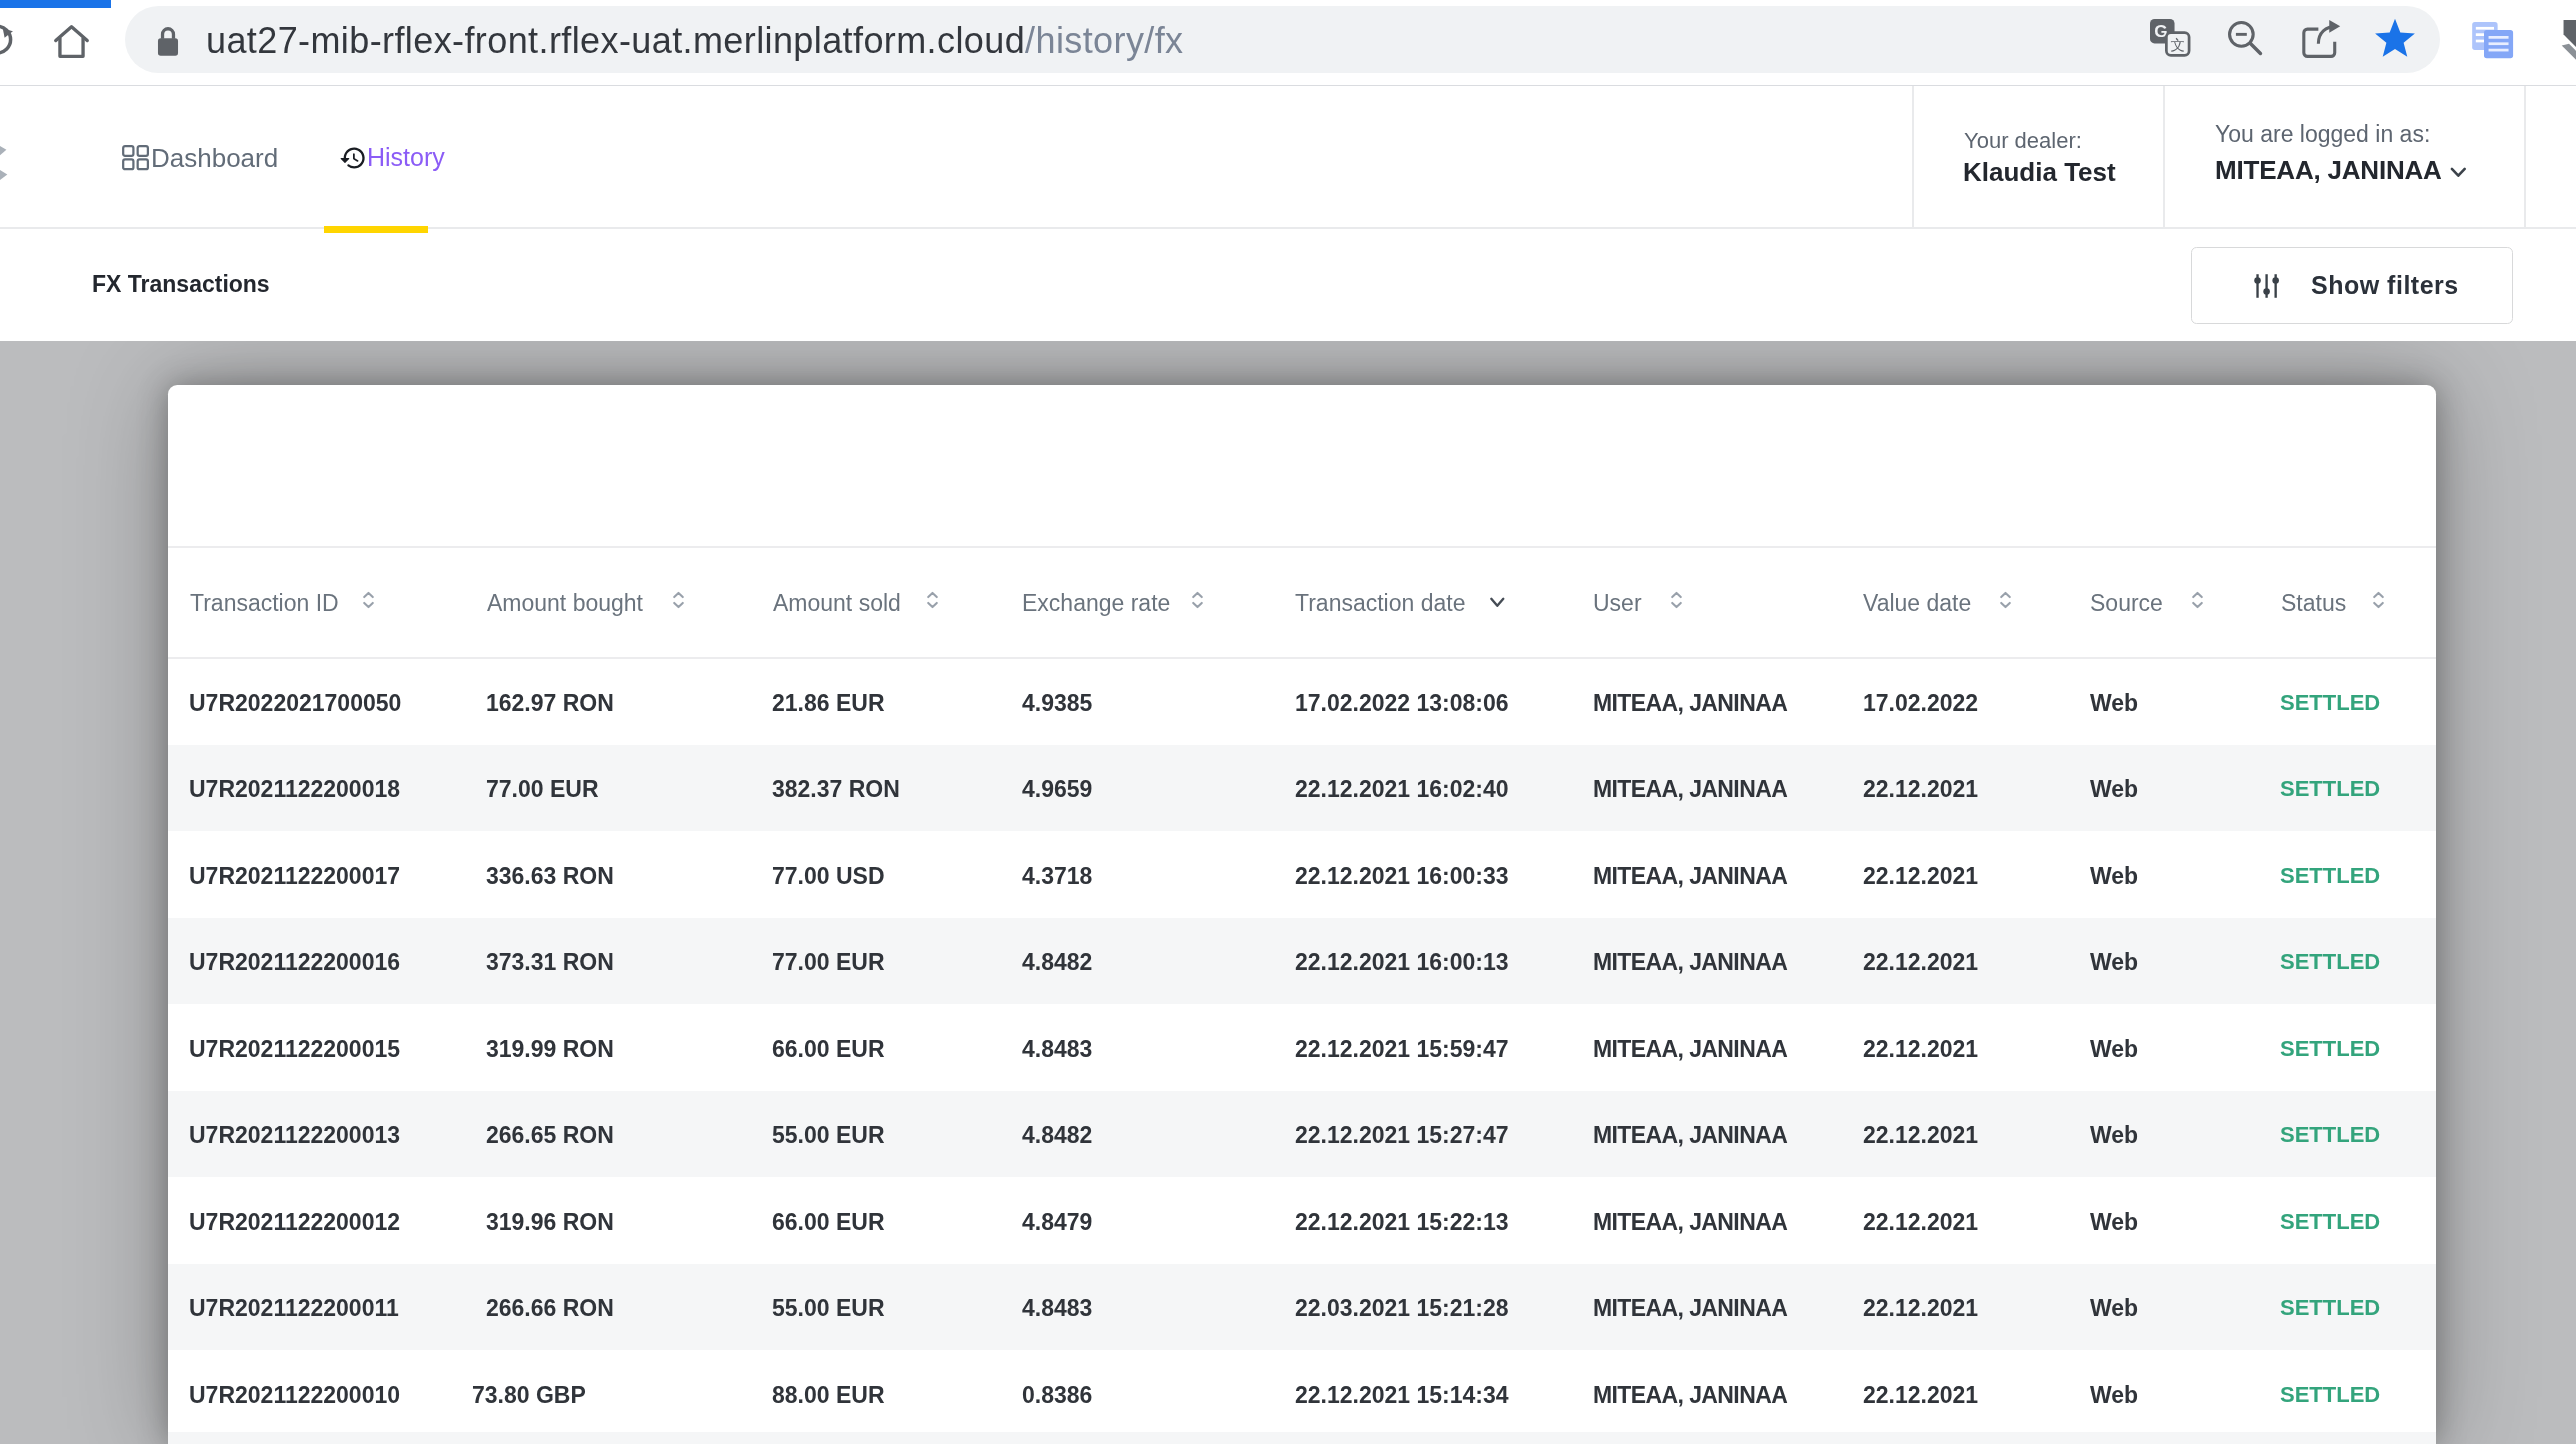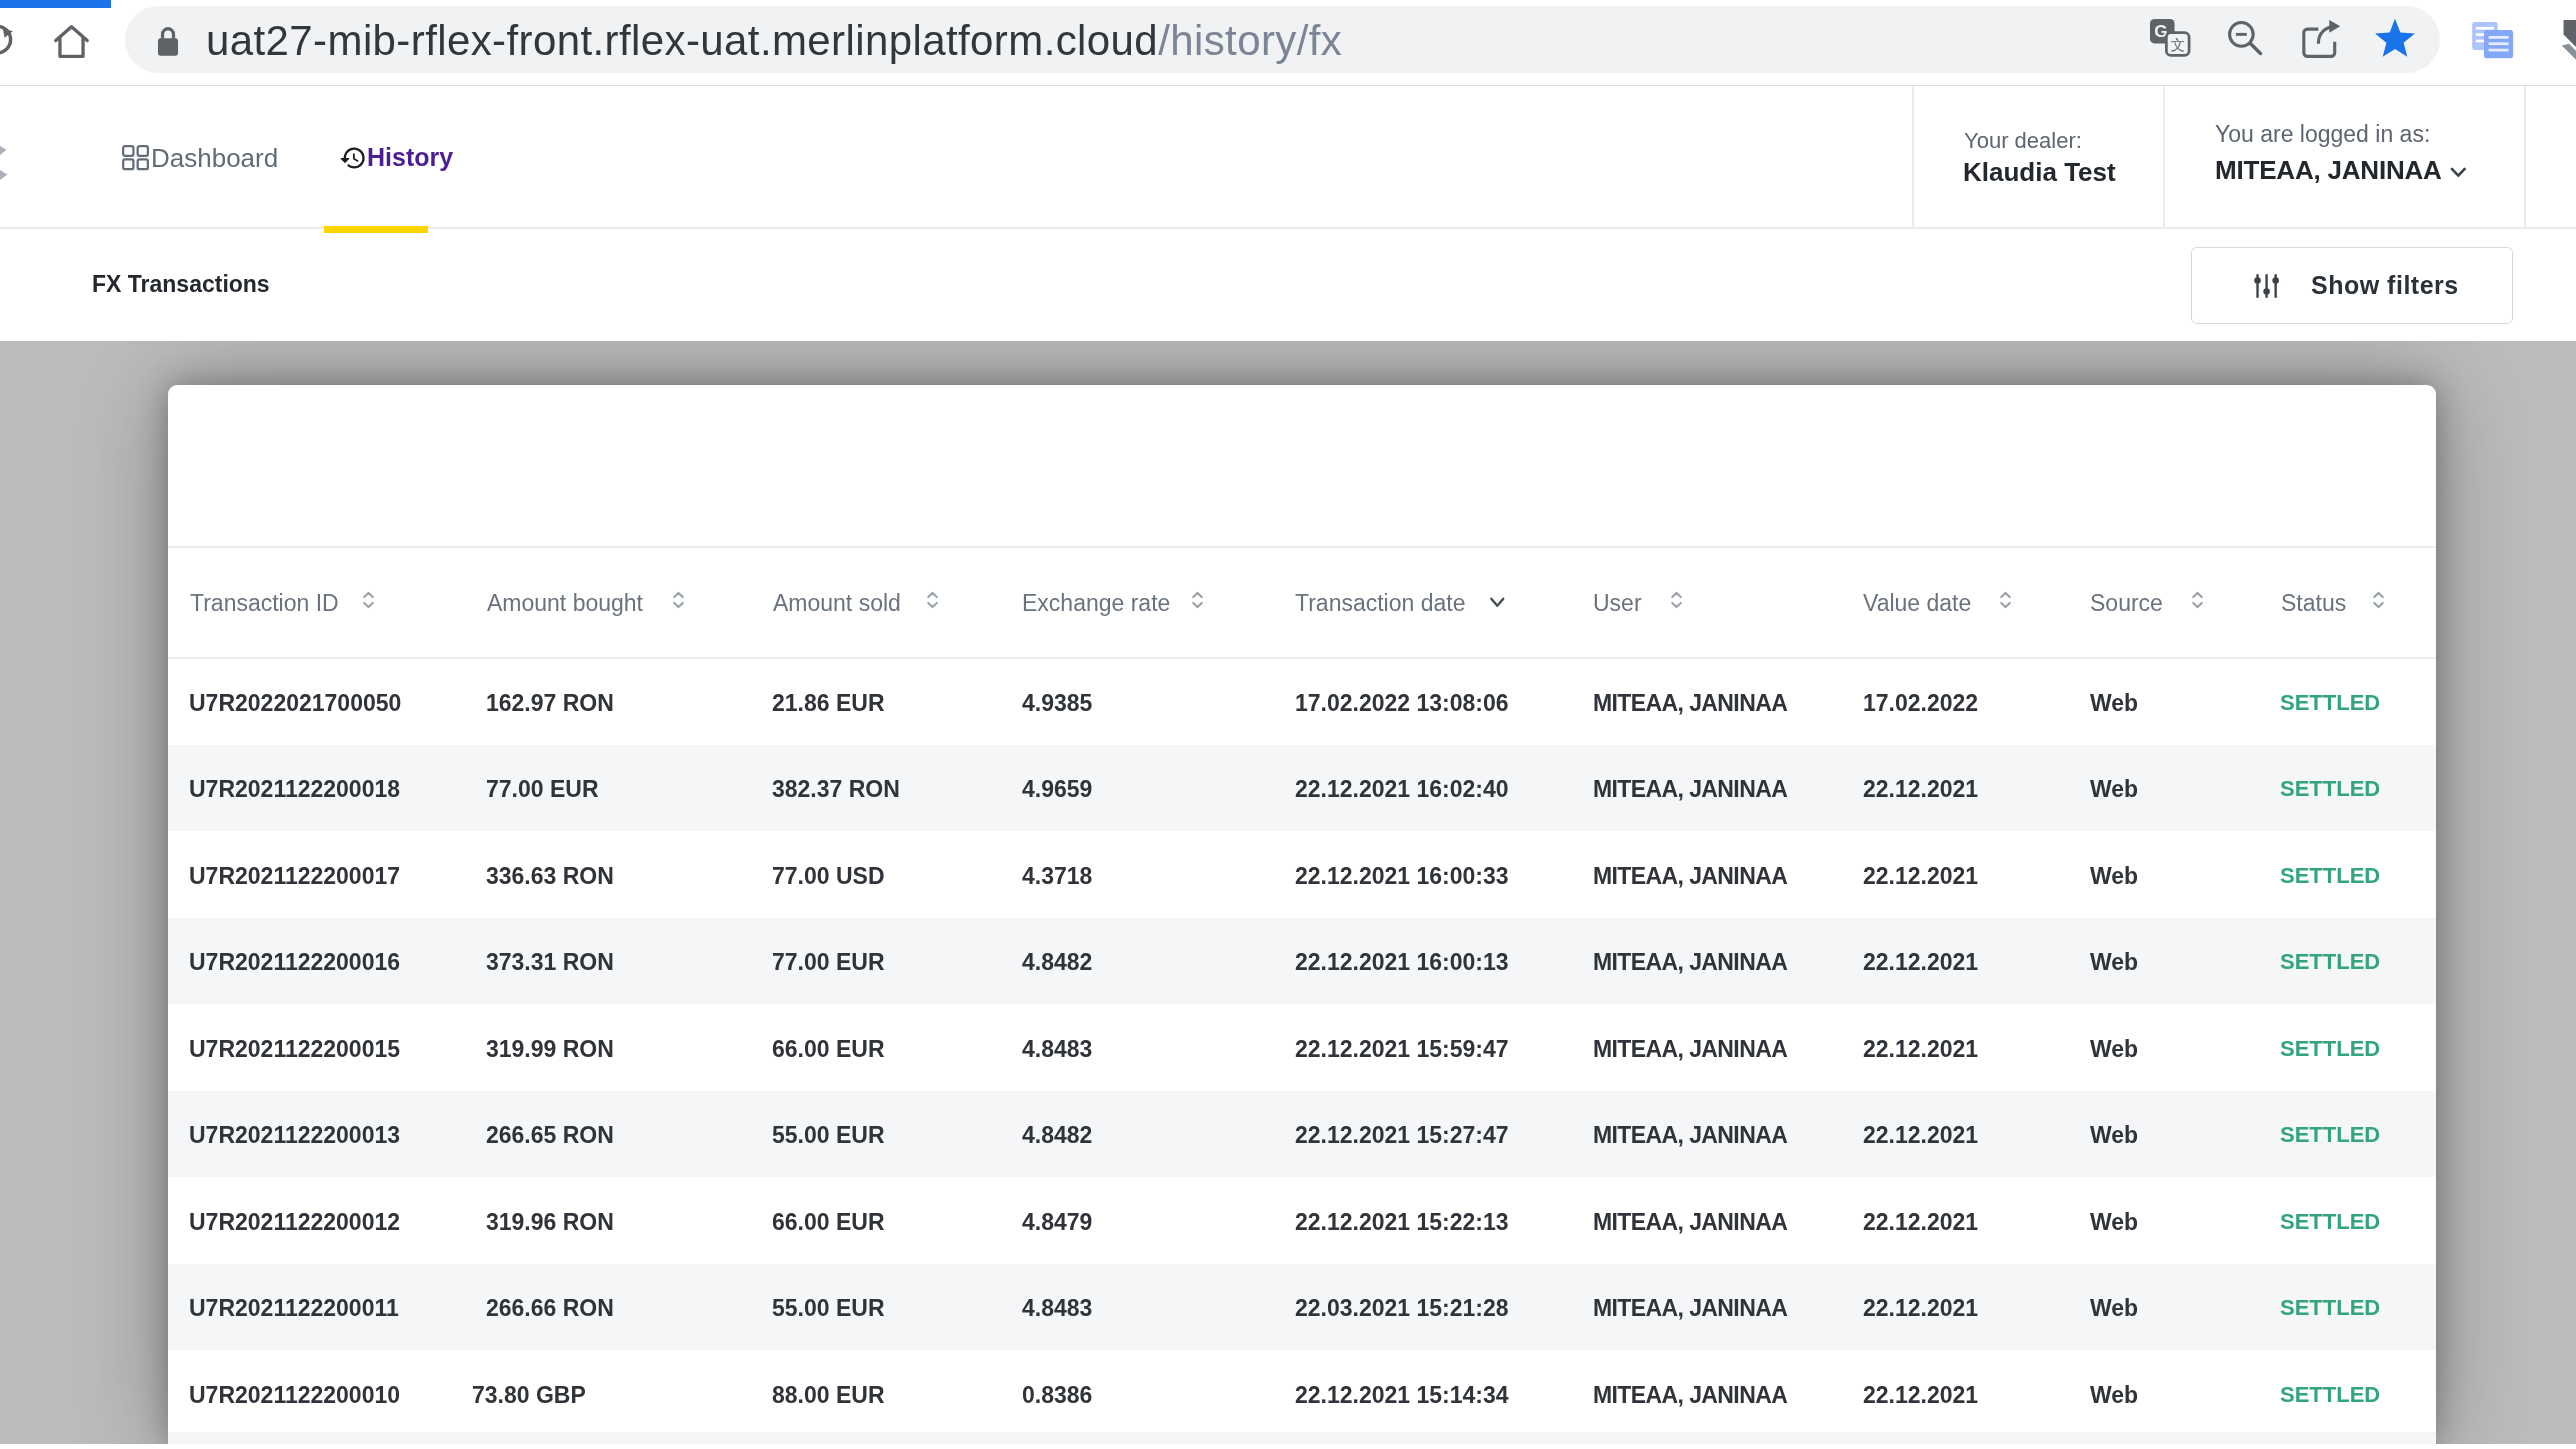--- a/index.html
+++ b/index.html
@@ -3,31 +3,31 @@
 <meta charset="utf-8">
 <style>
 * { margin:0; padding:0; box-sizing:border-box; }
 html,body { width:2576px; height:1450px; overflow:hidden; font-family:"Liberation Sans",sans-serif; background:#fff; }
 #page { position:relative; width:2576px; height:1450px; overflow:hidden; }
 
 
 #chrome { position:absolute; left:0; top:0; width:2576px; height:86px; background:#fff; border-bottom:1.8px solid #dadce0; }
 #tabstrip { position:absolute; left:0; top:0; width:111px; height:8.3px; background:#1a73e8; }
 #urlbar { position:absolute; left:125px; top:6.4px; width:2315px; height:67px; border-radius:34px; background:#f0f2f4; }
-#urltext { position:absolute; left:206px; top:22px; font-size:42px; line-height:37px; color:#33373d; white-space:nowrap; letter-spacing:0.4px; }
+#urltext { position:absolute; left:206px; top:22px; font-size:36px; line-height:37px; color:#33373d; white-space:nowrap; letter-spacing:0.4px; }
 #urltext .path { color:#7b8596; }
 
 
 #appheader { position:absolute; left:0; top:86px; width:2576px; height:144px; background:#fff; }
 .vdiv { position:absolute; top:86px; height:144px; width:1.8px; background:#e9eaec; }
 #navborder { position:absolute; left:0; top:227px; width:2576px; height:1.8px; background:#e9eaec; }
 #yellowbar { position:absolute; left:324px; top:226px; width:104px; height:7.4px; background:#ffd500; z-index:5; }
 .navtext { position:absolute; white-space:nowrap; }
 #dash-label { left:151px; top:143px; font-size:26px; color:#626c78; }
-#hist-label { left:367px; top:143px; font-size:25px; font-weight:700; color:#4c1d95; }
+#hist-label { left:367px; top:143px; font-size:25px; font-weight:400; color:#8b5cf6; }
 #dealer1 { top:128px; left:1964px; font-size:22px; color:#5d6570; }
 #dealer2 { top:157px; left:1963px; font-size:26px; font-weight:700; color:#23272e; }
 #logged1 { top:121px; left:2215px; font-size:23px; color:#5d6570; }
 #logged2 { top:155px; left:2215px; font-size:26px; font-weight:700; color:#23272e; letter-spacing:-0.2px; }
 
 
 #subbar { position:absolute; left:0; top:229px; width:2576px; height:112px; background:#fff; }
 #crumb { position:absolute; left:92px; top:271px; font-size:23px; font-weight:700; color:#23272e;text-align:center; }
 #filterbtn { position:absolute; left:2191px; top:247px; width:322px; height:77px; background:#fff; border:1.8px solid #d8d9da; border-radius:5.5px;padding-left:48px; }
 #filterbtn span { position:absolute; left:119px; top:23px; font-size:25px; font-weight:600; color:#2b313a; letter-spacing:0.5px; }

